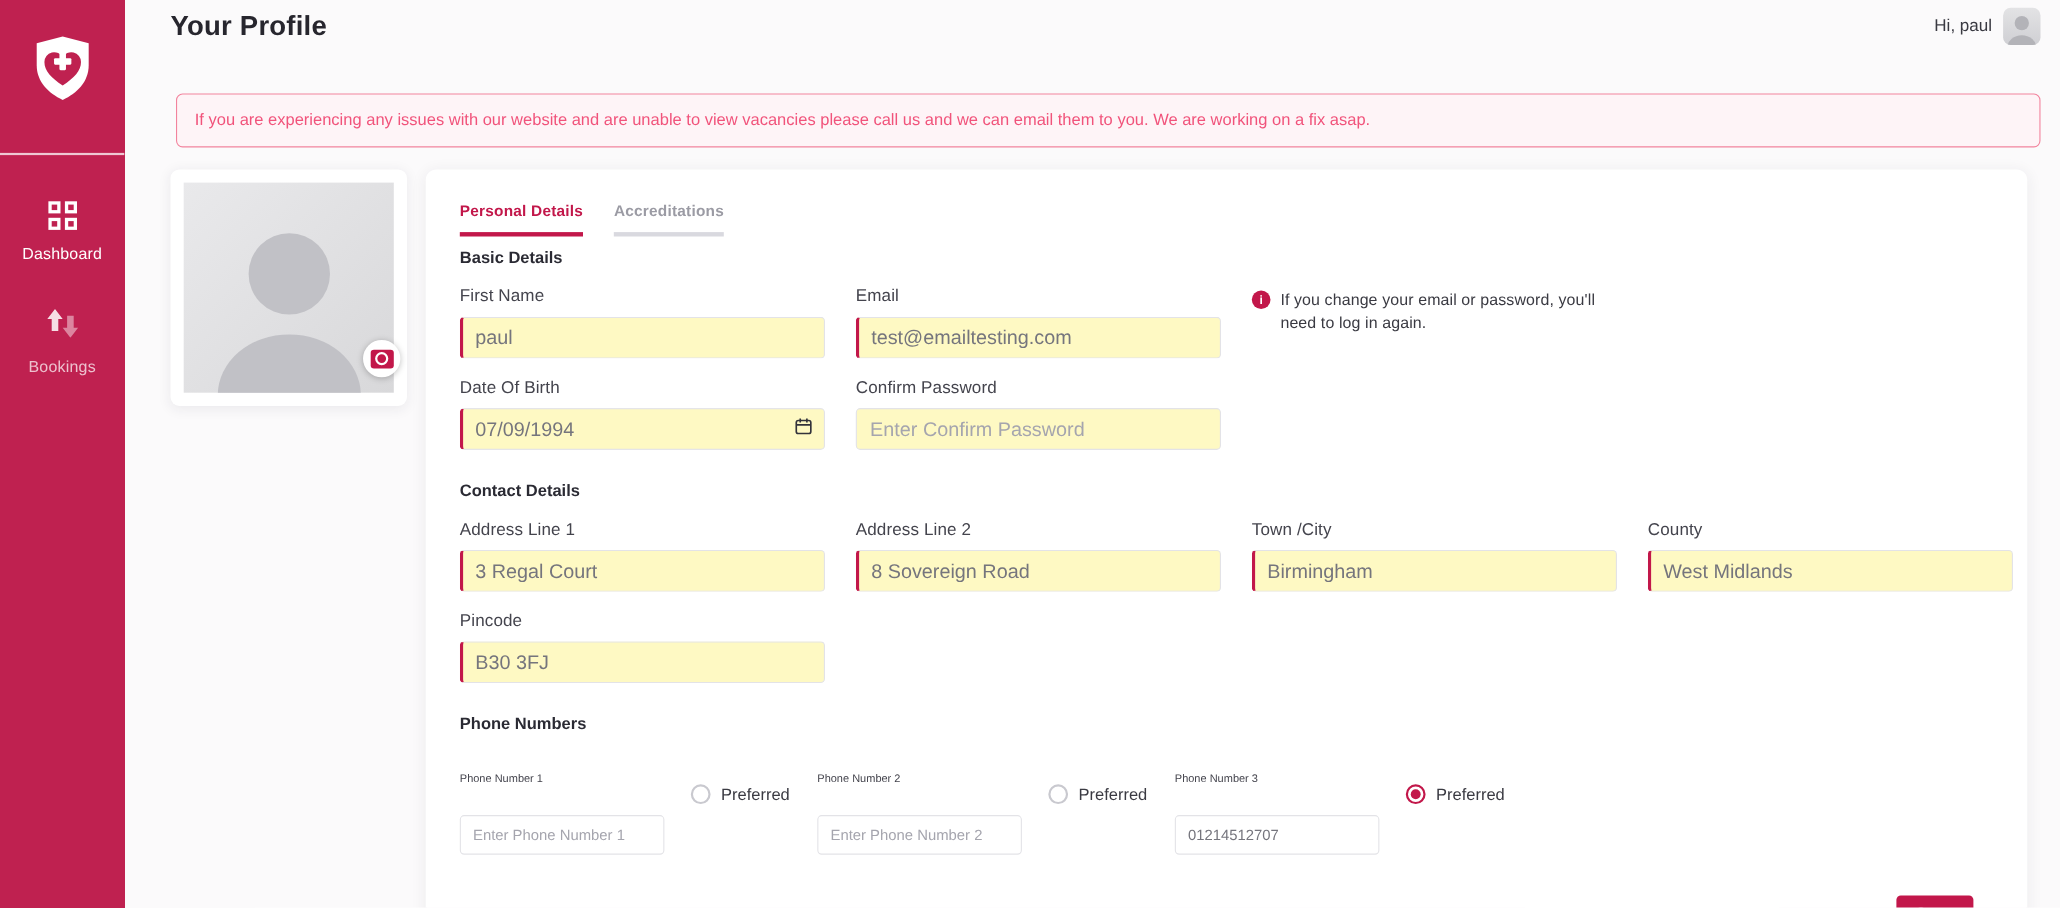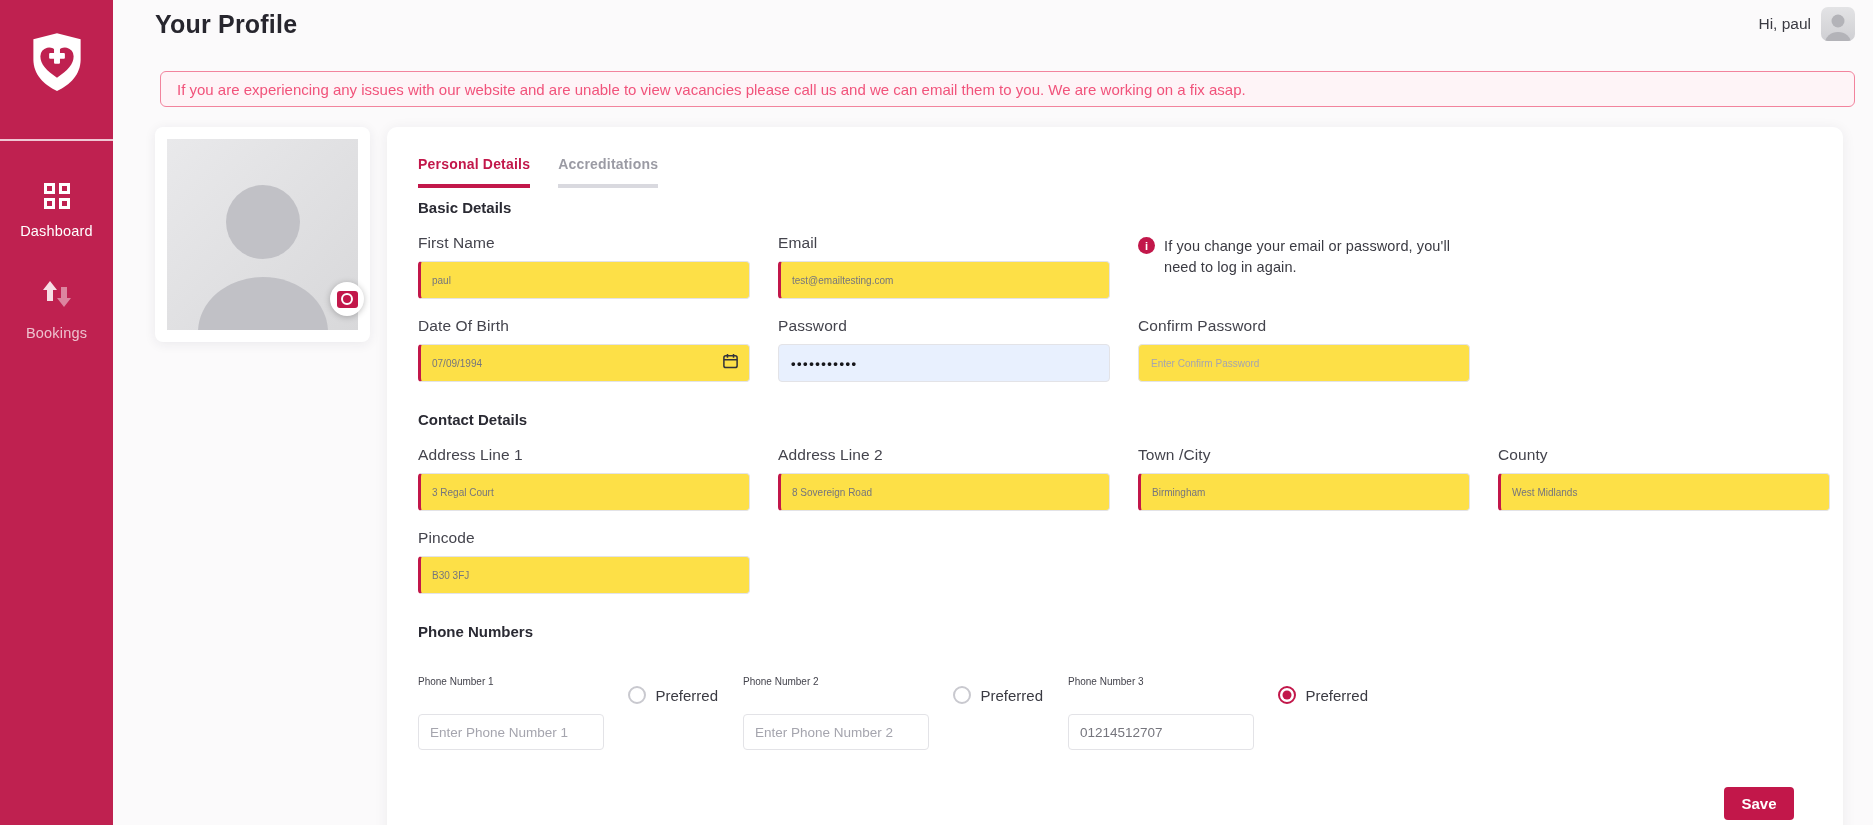--- a/index.html
+++ b/index.html
@@ -18,21 +18,21 @@
 
   
   .main { margin-left:127px; position:relative; }
   .topbar { height:48px; display:flex; align-items:center; padding:0 18px 0 28px; }
   .page-title { font-size:25px; font-weight:bold; color:#27262e; letter-spacing:.2px; }
   .top-right { margin-left:auto; display:flex; align-items:center; gap:10px; }
   .greeting { font-size:15.5px; color:#3a3a42; }
   .avatar { width:34px; height:34px; border-radius:7px; background:linear-gradient(180deg,#e3e3e5,#cfcfd3);
     overflow:hidden; display:flex; align-items:flex-end; justify-content:center; cursor:pointer; }
 
-  .alert { margin:23px 18px 0 33px; height:36px; border:1px solid #f2839d; background:#fef4f7;
+  .alert { margin:37px 18px 0 33px; height:49px; border:1px solid #f2839d; background:#fef4f7;
     border-radius:6px; display:flex; align-items:center; padding:0 16px; }
   .alert-text { font-size:15px; color:#f1537b; }
 
   .content { display:flex; align-items:flex-start; margin-top:20px; }
 
   
   .photo-card { margin-left:28px; width:215px; height:215px; background:#fff; border-radius:8px;
     box-shadow:0 2px 12px rgba(40,40,60,.08); padding:12px; position:relative; flex:none; }
   .photo-ph { width:100%; height:100%; background:linear-gradient(135deg,#e9e9eb 0%,#d8d8da 100%); overflow:hidden; position:relative; }
   .ph-head { position:absolute; left:50%; top:24%; transform:translateX(-50%); width:74px; height:74px; border-radius:50%; background:#c1c1c6; }
@@ -55,22 +55,22 @@
 
   .sec-title { font-size:15px; font-weight:bold; color:#2a2a33; }
   .sec-basic { margin-top:11px; }
   .sec-contact { margin-top:29px; }
   .sec-phone { margin-top:29px; }
 
   .row { display:flex; gap:28px; margin-top:18px; }
   .field { width:332px; flex:none; }
   .field label { display:block; font-size:15.5px; color:#44444d; margin-bottom:9px; letter-spacing:.1px; }
   .field .inp-wrap { position:relative; }
-  .field input { width:100%; height:38px; border:1px solid #e3e3e7; border-radius:4px; background:#fde047;
-    padding:0 12px; font-size:10px; color:#75757d; font-family:"Liberation Sans",sans-serif; outline:none; }
+  .field input { width:100%; height:38px; border:1px solid #e3e3e7; border-radius:4px; background:#fef9c3;
+    padding:0 12px; font-size:18px; color:#75757d; font-family:"Liberation Sans",sans-serif; outline:none; }
   .field input::placeholder { color:#a5a5ae; }
   .field.filled input { border-left:3px solid #c2174a; padding-left:11px; }
   .field input.pwd { background:#e8f0fe; color:#16161a; font-weight:bold; font-size:13px; letter-spacing:1.5px; }
   .cal-icon { position:absolute; right:11px; top:50%; transform:translateY(-50%); pointer-events:none; }
 
   .note { width:332px; display:flex; gap:9px; margin-top:2px; }
   .info-icon { width:17px; height:17px; flex:none; border-radius:50%; background:#c2174a; color:#fff;
     font-size:11px; font-weight:bold; display:flex; align-items:center; justify-content:center; margin-top:1px; }
   .note-text { font-size:14.5px; color:#3a3a42; line-height:1.45; letter-spacing:.1px; }
 
@@ -196,24 +196,20 @@
               <svg width="17" height="17" viewBox="0 0 18 18" fill="none" stroke="#33333b" stroke-width="1.6">
                 <rect x="2" y="3.5" width="14" height="12.5" rx="2"></rect>
                 <line x1="5.8" y1="1.5" x2="5.8" y2="5.5"></line>
                 <line x1="12.2" y1="1.5" x2="12.2" y2="5.5"></line>
                 <line x1="2" y1="7.6" x2="16" y2="7.6"></line>
               </svg>
             </span>
           </div>
         </div>
         <div class="field">
-          <label>Password</label>
-          <div class="inp-wrap"><input type="text" class="pwd" value="•••••••••••" style=""></div>
-        </div>
-        <div class="field">
           <label>Confirm Password</label>
           <div class="inp-wrap"><input type="text" placeholder="Enter Confirm Password" style=""></div>
         </div>
       </div>
 
       <div class="sec-title sec-contact">Contact Details</div>
 
       <div class="row">
         <div class="field filled">
           <label>Address Line 1</label>

